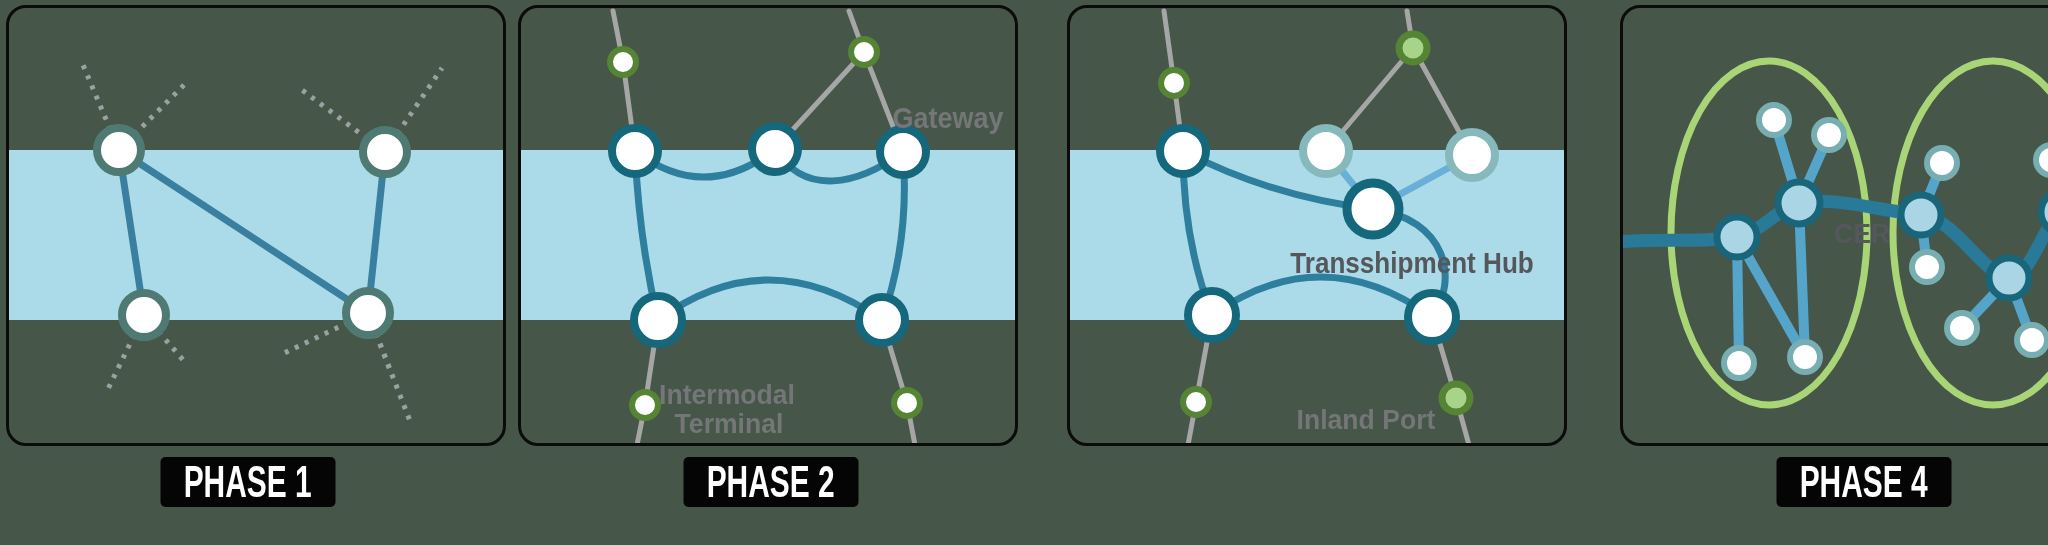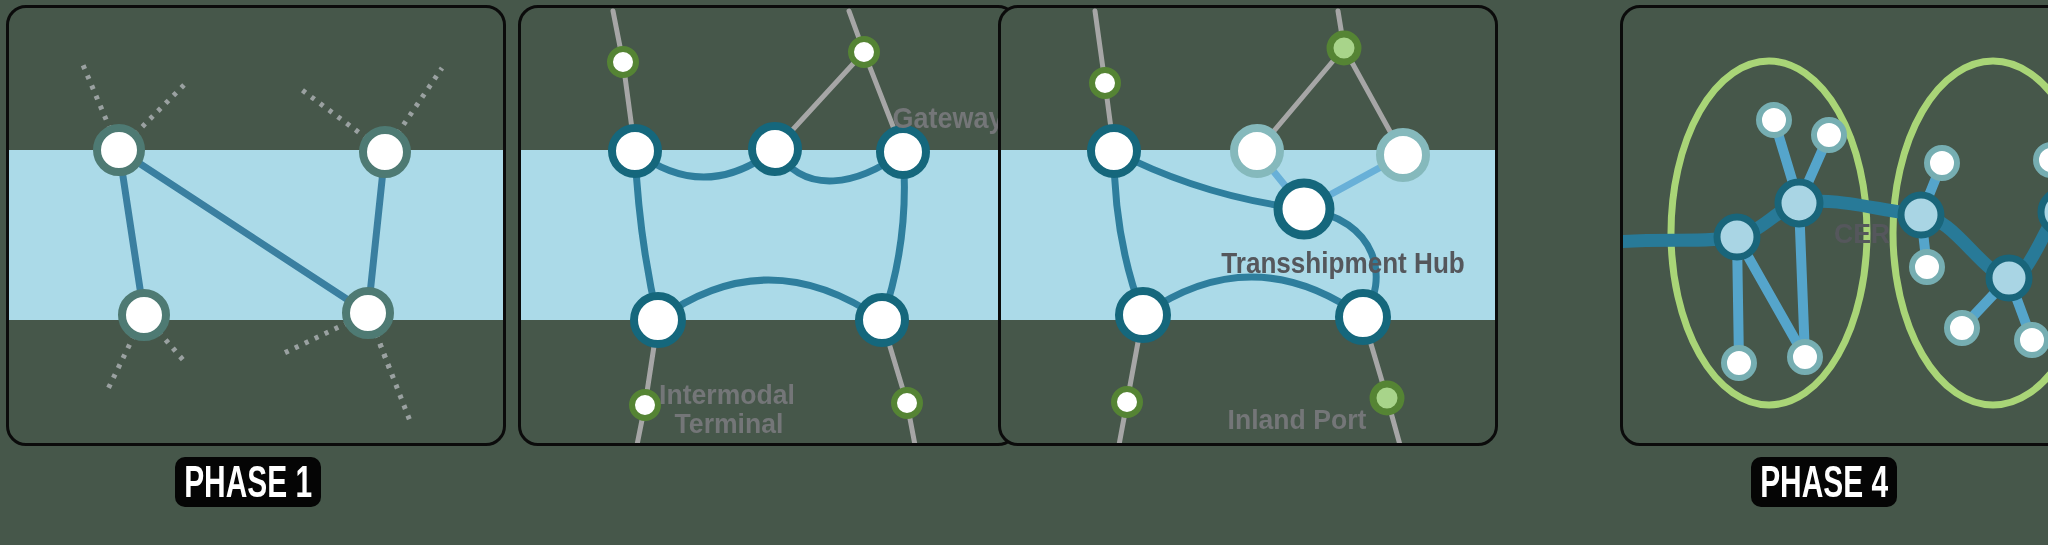--- a/index.html
+++ b/index.html
@@ -2,21 +2,21 @@
 <html><head>
 <meta charset="utf-8">
 <style>
   html,body{margin:0;padding:0;background:#46574a;}
   .stage{position:relative;width:2048px;height:545px;background:#46574a;overflow:hidden;
          font-family:"Liberation Sans","DejaVu Sans",sans-serif;}
   .panel{position:absolute;top:5px;width:500px;height:441px;box-sizing:border-box;
          background:#46574a;border:3px solid #0b0b0b;border-radius:20px;overflow:hidden;padding-left:44px;}
   .panel svg{position:absolute;left:-3px;top:-3px;display:block;}
   .phase-label{position:absolute;top:457px;transform:translateX(-50%);
-               background:#050505;border-radius:10px;height:50px;width:146px;
+               background:#050505;border-radius:5px;height:50px;width:175px;
                display:flex;align-items:center;justify-content:center;text-align:right;}
   .phase-label span{color:#ffffff;font-weight:700;font-size:44px;white-space:nowrap;
                     transform:scaleX(.68);letter-spacing:0px;}
   svg text{font-family:"Liberation Sans","DejaVu Sans",sans-serif;font-weight:700;}
 </style>
 </head>
 <body>
 
 <div class="stage">
   <section class="panel" style="left:6px;">
@@ -60,21 +60,21 @@
         <circle cx="117" cy="146" r="23" fill="#ffffff" stroke="#15677c" stroke-width="8" stroke-linecap="round"></circle>
         <circle cx="257" cy="144" r="23" fill="#ffffff" stroke="#15677c" stroke-width="8" stroke-linecap="round"></circle>
         <circle cx="385" cy="147" r="23" fill="#ffffff" stroke="#15677c" stroke-width="8" stroke-linecap="round"></circle>
         <circle cx="140" cy="315" r="24" fill="#ffffff" stroke="#15677c" stroke-width="8" stroke-linecap="round"></circle>
         <circle cx="364" cy="315" r="23" fill="#ffffff" stroke="#15677c" stroke-width="8" stroke-linecap="round"></circle>
         <text font-size="29" text-anchor="middle" transform="translate(430,123) scale(0.93,1)" fill="#747678">Gateway</text>
         <text font-size="28" text-anchor="middle" transform="translate(209,399) scale(0.95,1)" fill="#747678">Intermodal</text>
         <text font-size="28" text-anchor="middle" transform="translate(211,428) scale(0.95,1)" fill="#747678">Terminal</text>
       </svg>
   </section>
-  <section class="panel" style="left:998px;text-align:right;">
+  <section class="panel" style="left:1067px;text-align:right;">
     <svg width="500" height="441" viewBox="0 0 500 441">
         <rect x="0" y="145" width="500" height="170" fill="#abdae8"></rect>
         <path d="M97,6 L107,78 L116,146" fill="none" stroke="#a6a6a6" stroke-width="5" stroke-linecap="round"></path>
         <path d="M340,6 L346,43" fill="none" stroke="#a6a6a6" stroke-width="5" stroke-linecap="round"></path>
         <line x1="259" y1="146" x2="346" y2="43" fill="none" stroke="#a6a6a6" stroke-width="5" stroke-linecap="round"></line>
         <line x1="346" y1="43" x2="405" y2="150" fill="none" stroke="#a6a6a6" stroke-width="5" stroke-linecap="round"></line>
         <path d="M145,310 L129,397 L121,440" fill="none" stroke="#a6a6a6" stroke-width="5" stroke-linecap="round"></path>
         <path d="M365,312 L389,393 L402,440" fill="none" stroke="#a6a6a6" stroke-width="5" stroke-linecap="round"></path>
         <path d="M116,146 Q205,192 306,204" fill="none" stroke="#2e7e9d" stroke-width="7" stroke-linecap="round"></path>
         <path d="M116,146 Q116,235 145,310" fill="none" stroke="#2e7e9d" stroke-width="7" stroke-linecap="round"></path>
@@ -125,16 +125,19 @@
         <circle cx="431" cy="155" r="15" fill="#ffffff" stroke="#76aeb2" stroke-width="6" stroke-linecap="round"></circle>
         <circle cx="342" cy="323" r="15" fill="#ffffff" stroke="#76aeb2" stroke-width="6" stroke-linecap="round"></circle>
         <circle cx="412" cy="335" r="15" fill="#ffffff" stroke="#76aeb2" stroke-width="6" stroke-linecap="round"></circle>
         <text font-size="28" text-anchor="middle" transform="translate(242,238) scale(0.95,1)" fill="#55575c">CER</text>
       </svg>
   </section>
 
   <div class="phase-label" style="left:248px;">
     <span>PHASE 1</span>
   </div>
-  <div class="phase-label" style="left:1824px;">
+  <div class="phase-label" style="left:771px;">
+    <span>PHASE 2</span>
+  </div>
+  <div class="phase-label" style="left:1864px;">
     <span>PHASE 4</span>
   </div>
 </div>
 
 </body></html>

